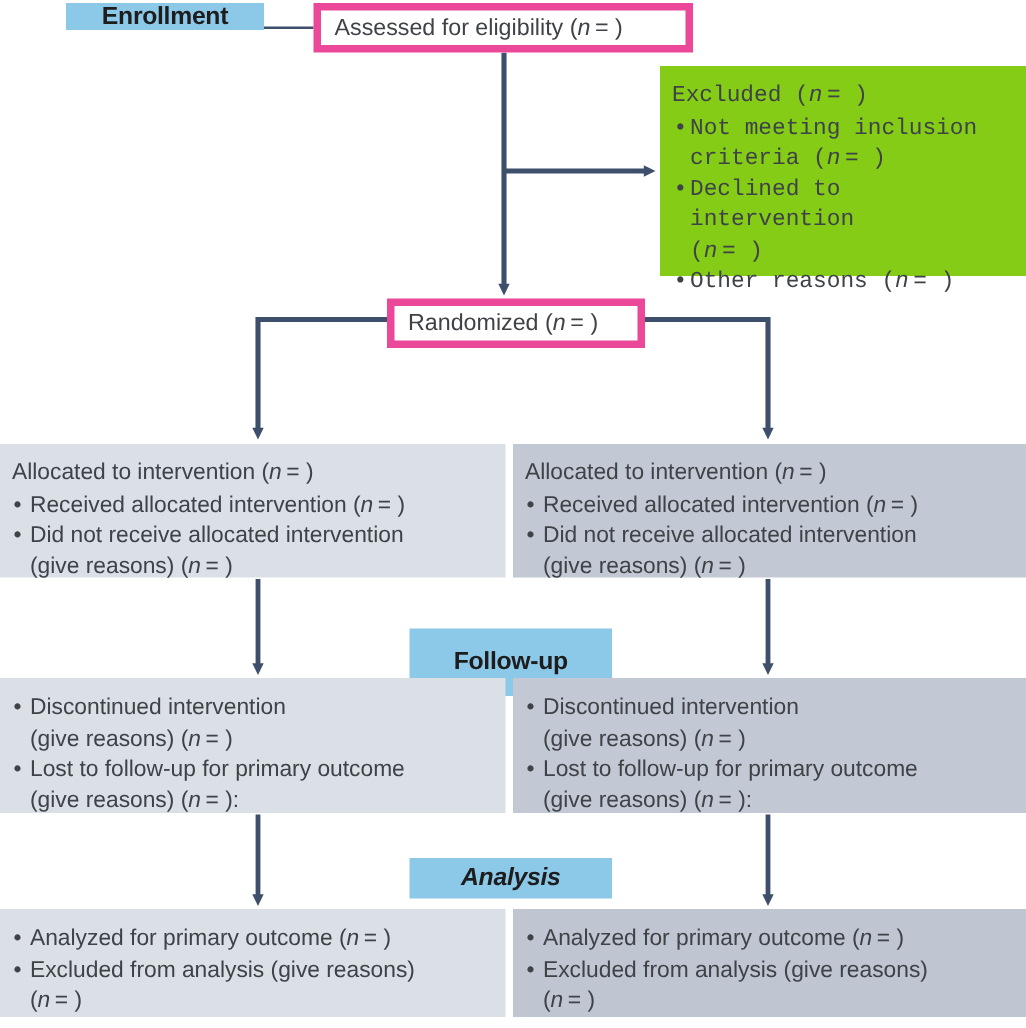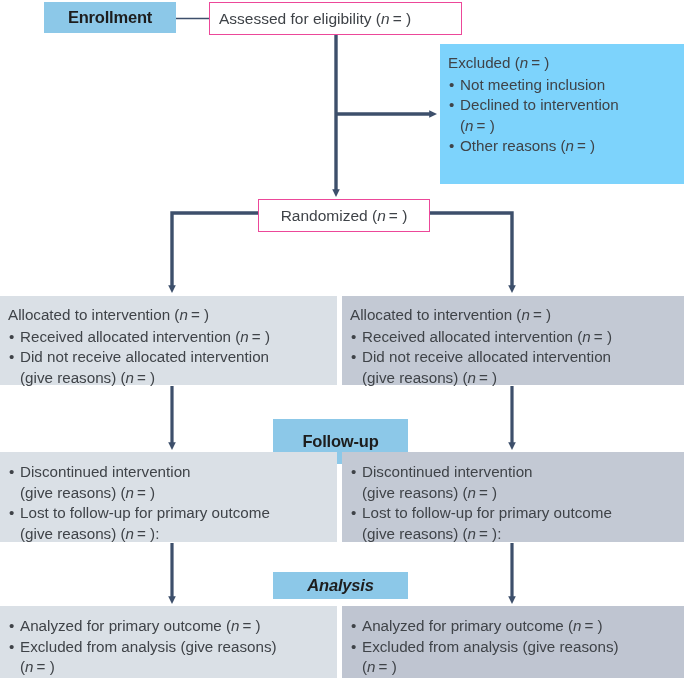--- a/index.html
+++ b/index.html
@@ -38,51 +38,51 @@
     background: #8cc8e8;
     color: #1d1d1d;
     font-weight: bold;
     font-size: 16.5px;
     letter-spacing: -0.2px;
     display: flex;
     align-items: center;
     justify-content: center;
     box-sizing: border-box;
   }
-  .stage-enrollment { left: 44px;  top: 2px;   width: 132px; height: 31px; }
+  .stage-enrollment { left: 44px;  top: 2px;   width: 132px; height: 18px; }
   .stage-allocation { left: 273px; top: 262px; width: 135px; height: 27px; }
   .stage-followup   { left: 273px; top: 419px; width: 135px; height: 45px; }
   .stage-analysis   { left: 273px; top: 572px; width: 135px; height: 27px; font-style: italic; }
 
   
   .node-box {
     position: absolute;
     background: #ffffff;
-    border: 1px solid #ec4899;
+    border: 5px solid #ec4899;
     box-sizing: border-box;
     display: flex;
     align-items: center;
     font-size: 15.5px;
     color: #3f4348;
     padding: 0 9px;
     white-space: nowrap;
   }
   .box-assessed   { left: 209px; top: 2px;   width: 253px; height: 33px; }
-  .box-randomized { left: 258px; top: 199px; width: 172px; height: 33px; justify-content: center; }
+  .box-randomized { left: 258px; top: 199px; width: 172px; height: 33px; }
 
   
   .panel {
     position: absolute;
     box-sizing: border-box;
     padding: 9px 10px 8px 8px;
     font-size: 15.2px;
     line-height: 20.5px;
     color: #3f4348;
   }
-  .panel-light  { background: #7dd3fc; }
+  .panel-light  { background: #84cc16; font-family: Liberation Mono, monospace; }
   .panel-mid    { background: #dae0e6; }
   .panel-dark   { background: #c3c9d4; }
   .panel-dark2  { background: #bfc5d1; }
 
   .box-excluded { left: 440px; top: 44px;  width: 244px; height: 140px; }
 
   .alloc-left   { left: 0px;   top: 296px; width: 337px; height: 89px; }
   .alloc-right  { left: 342px; top: 296px; width: 342px; height: 89px; }
 
   .follow-left  { left: 0px;   top: 452px; width: 337px; height: 90px; }
@@ -157,20 +157,21 @@
 
   <div class="node-box box-assessed">
     <span>Assessed for eligibility (<em class="n">n</em> = )</span>
   </div>
 
   <div class="panel panel-light box-excluded">
     <div class="lead">Excluded (<em class="n">n</em> = )</div>
     <ul>
       <li>
         <span>Not meeting inclusion</span>
+        <span class="cont">criteria (<em class="n">n</em> = )</span>
       </li>
       <li>
         <span>Declined to intervention</span>
         <span class="cont">(<em class="n">n</em> = )</span>
       </li>
       <li>
         <span>Other reasons (<em class="n">n</em> = )</span>
       </li>
     </ul>
   </div>

